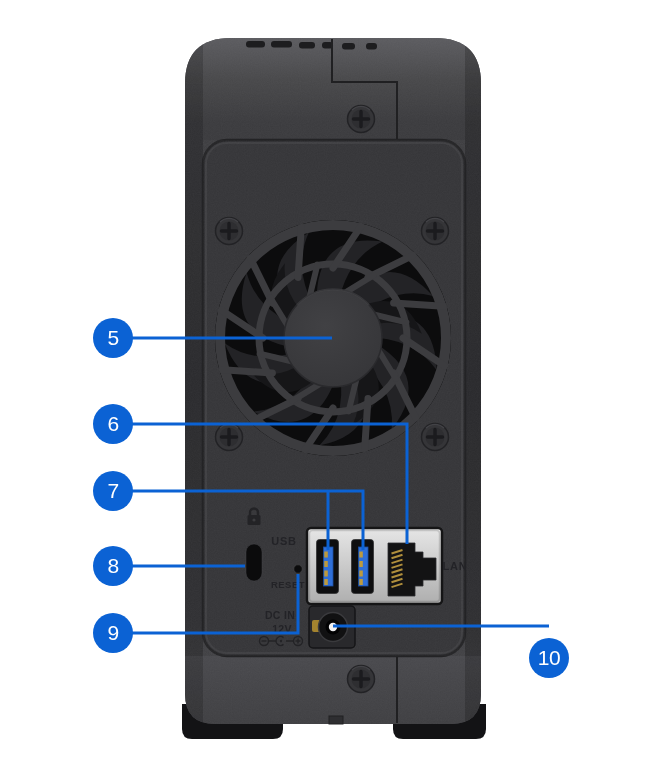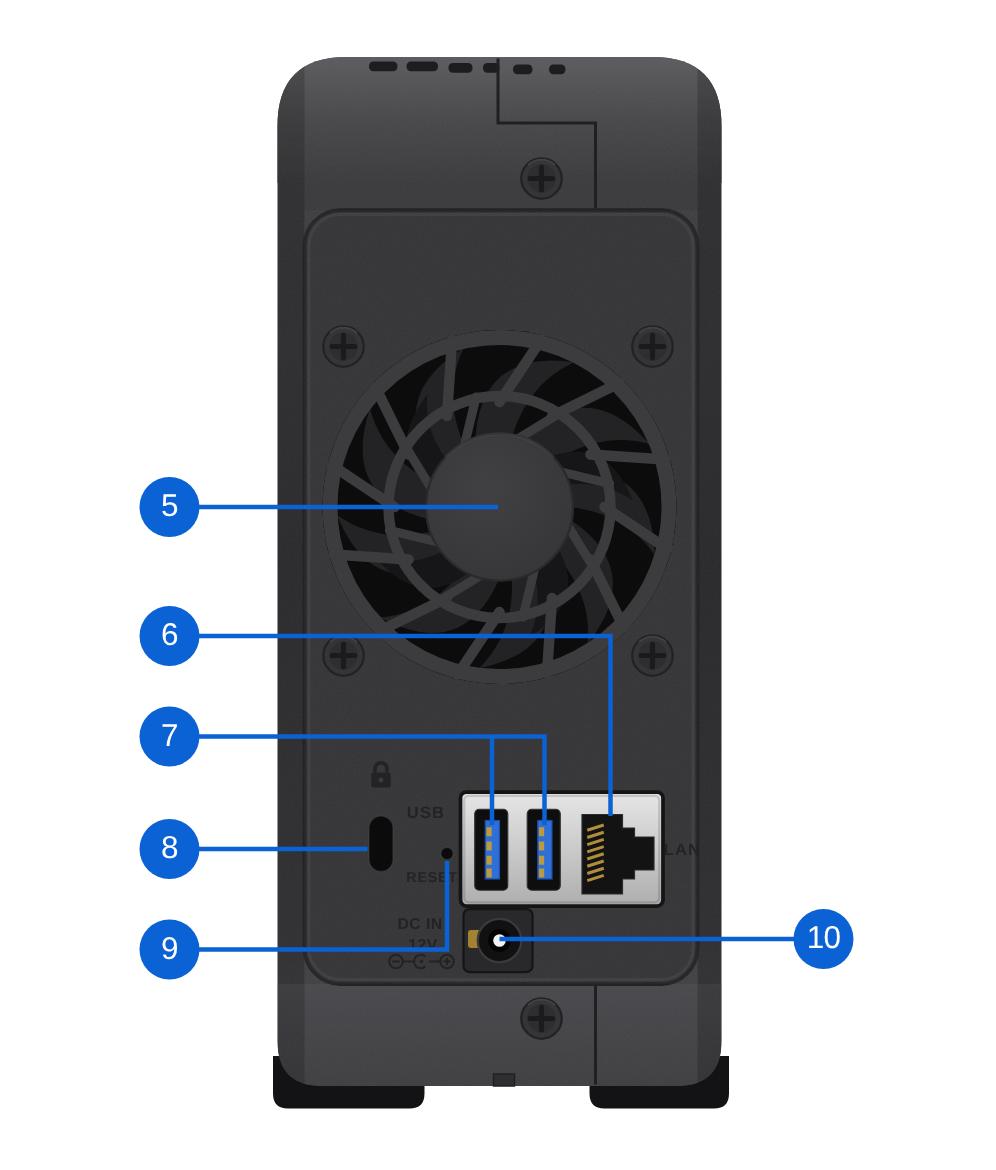--- a/index.html
+++ b/index.html
@@ -243,17 +243,17 @@
     </div>
   <div class="callout" style="left:93px;  top:471px;">
       <span>7</span>
     </div>
   <div class="callout" style="left:93px;  top:546px;">
       <span>8</span>
     </div>
   <div class="callout" style="left:93px;  top:613px;">
       <span>9</span>
     </div>
-  <div class="callout" style="left:529px; top:606px;">
+  <div class="callout" style="left:529px; top:638px;">
       <span>10</span>
     </div>
 
 </div>
 
 </body></html>

